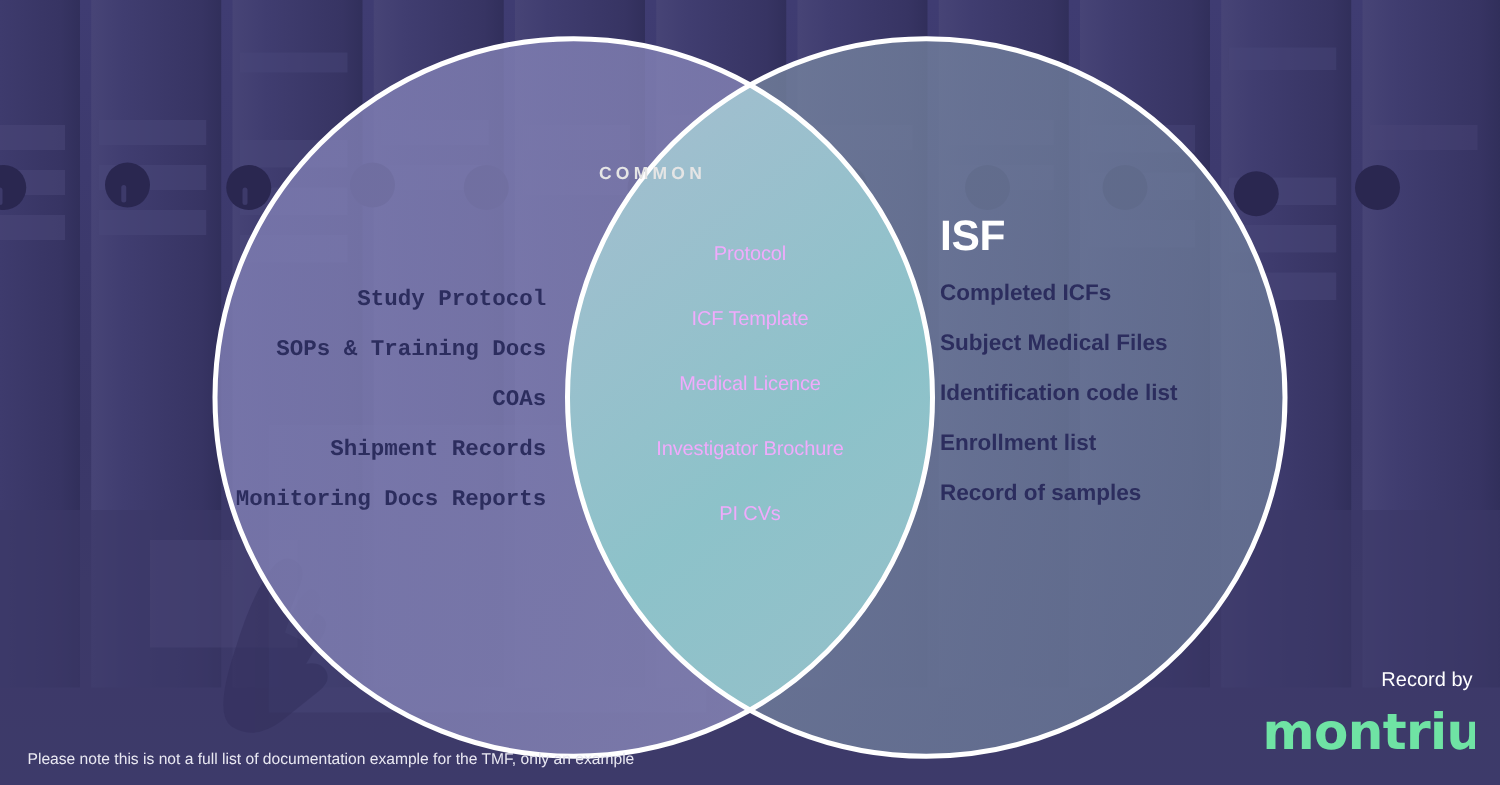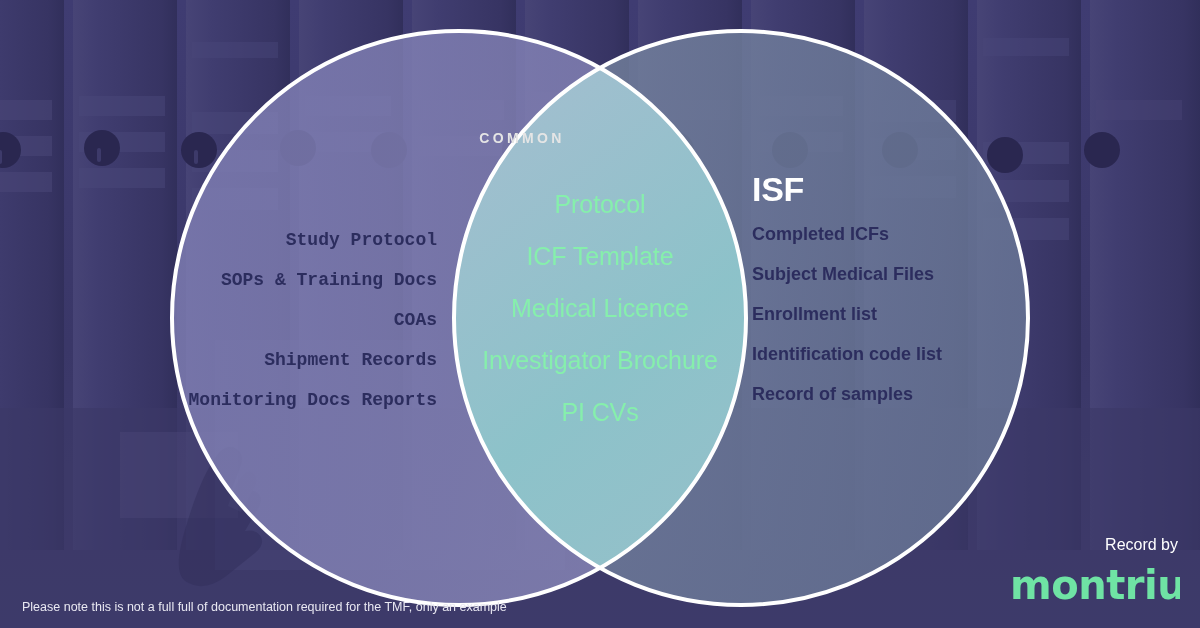--- a/index.html
+++ b/index.html
@@ -43,21 +43,21 @@
   #common-label {
     left:0; right:0; top:130px; width:1044px; text-align:center;
     font-size:14px; font-weight:bold; color:#e5e5e5;
     letter-spacing:3.4px;
   }
   .center-list {
     position:absolute; left:0; right:0; top:178px;
     width:1200px; text-align:center;
   }
   .center-list .item {
-    font-size:25px; font-weight:400; color:#86efac;
+    font-size:16px; font-weight:400; color:#f0abfc;
     line-height:52px; white-space:nowrap;
     letter-spacing:-0.1px;
   }
 
   
   #footnote {
     left:22px; top:600px;
     font-size:12.5px; color:#e9e8f2; font-weight:400;
   }
 
@@ -237,26 +237,26 @@
     <div class="item">ICF Template</div>
     <div class="item">Medical Licence</div>
     <div class="item">Investigator Brochure</div>
     <div class="item">PI CVs</div>
   </div>
 
   <div class="txt" id="right-title">ISF</div>
   <div class="right-list">
     <div class="item">Completed ICFs</div>
     <div class="item">Subject Medical Files</div>
+    <div class="item">Identification code list</div>
     <div class="item">Enrollment list</div>
-    <div class="item">Identification code list</div>
     <div class="item">Record of samples</div>
   </div>
 
-  <div class="txt" id="footnote">Please note this is not a full full of documentation required for the TMF, only an example</div>
+  <div class="txt" id="footnote">Please note this is not a full list of documentation example for the TMF, only an example</div>
 
   <div class="txt" id="created-by">Record by</div>
   <div id="brand-logo">
     <svg width="170" height="46" viewBox="0 0 170 46">
       <text x="0" y="36" font-family="&quot;DejaVu Sans&quot;, sans-serif" font-size="40" font-weight="bold" fill="#6fe3a4" letter-spacing="-0.5">montrium</text>
     </svg>
   </div>
 
 </div>
 

